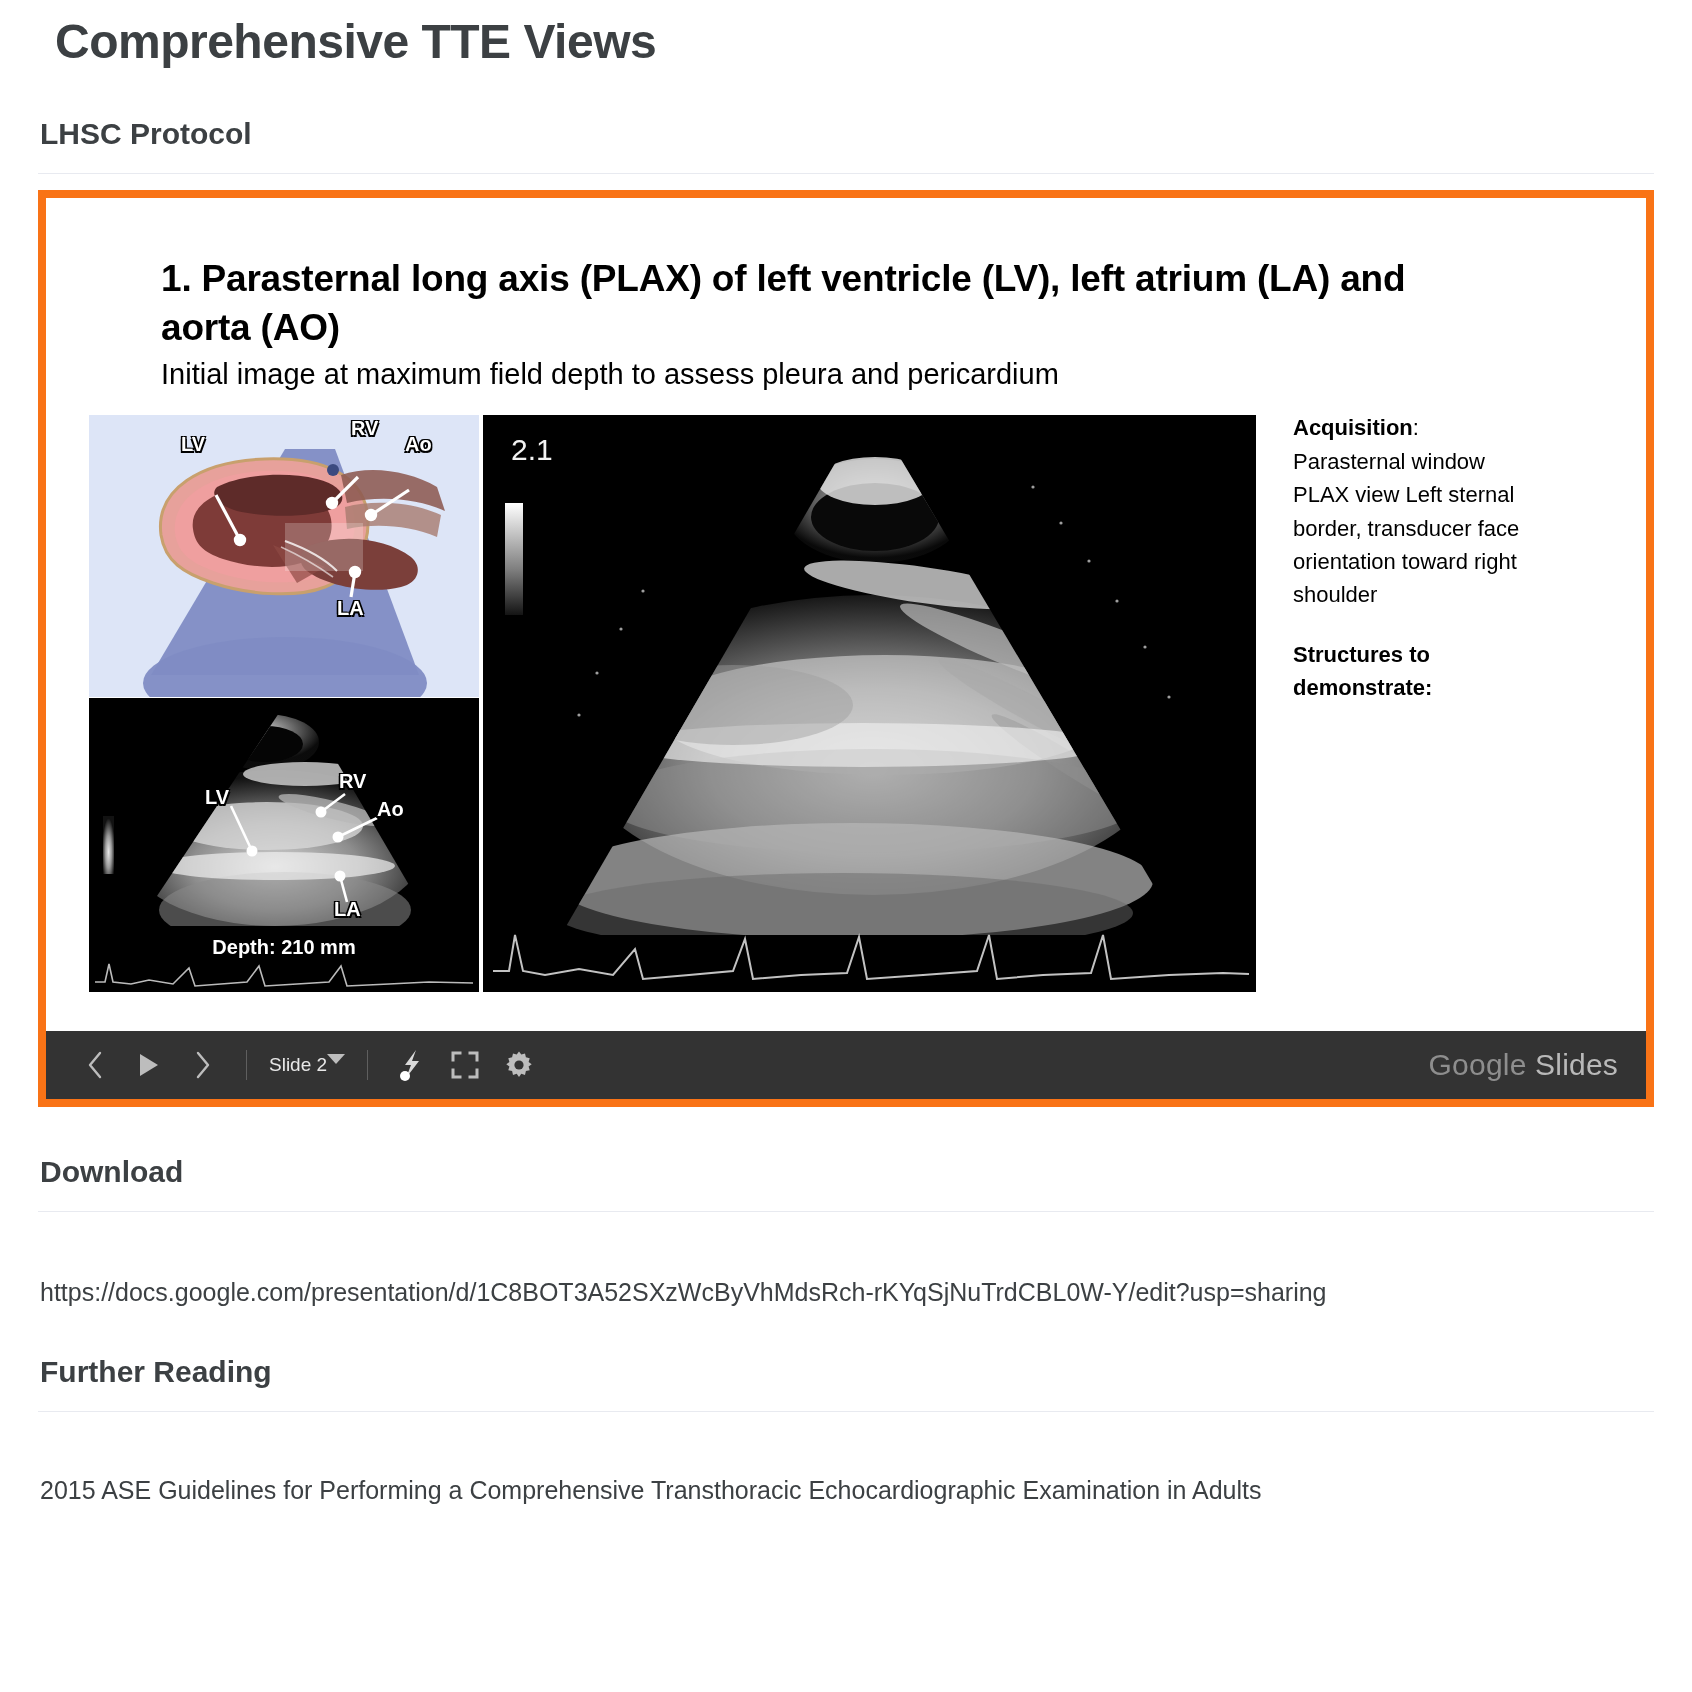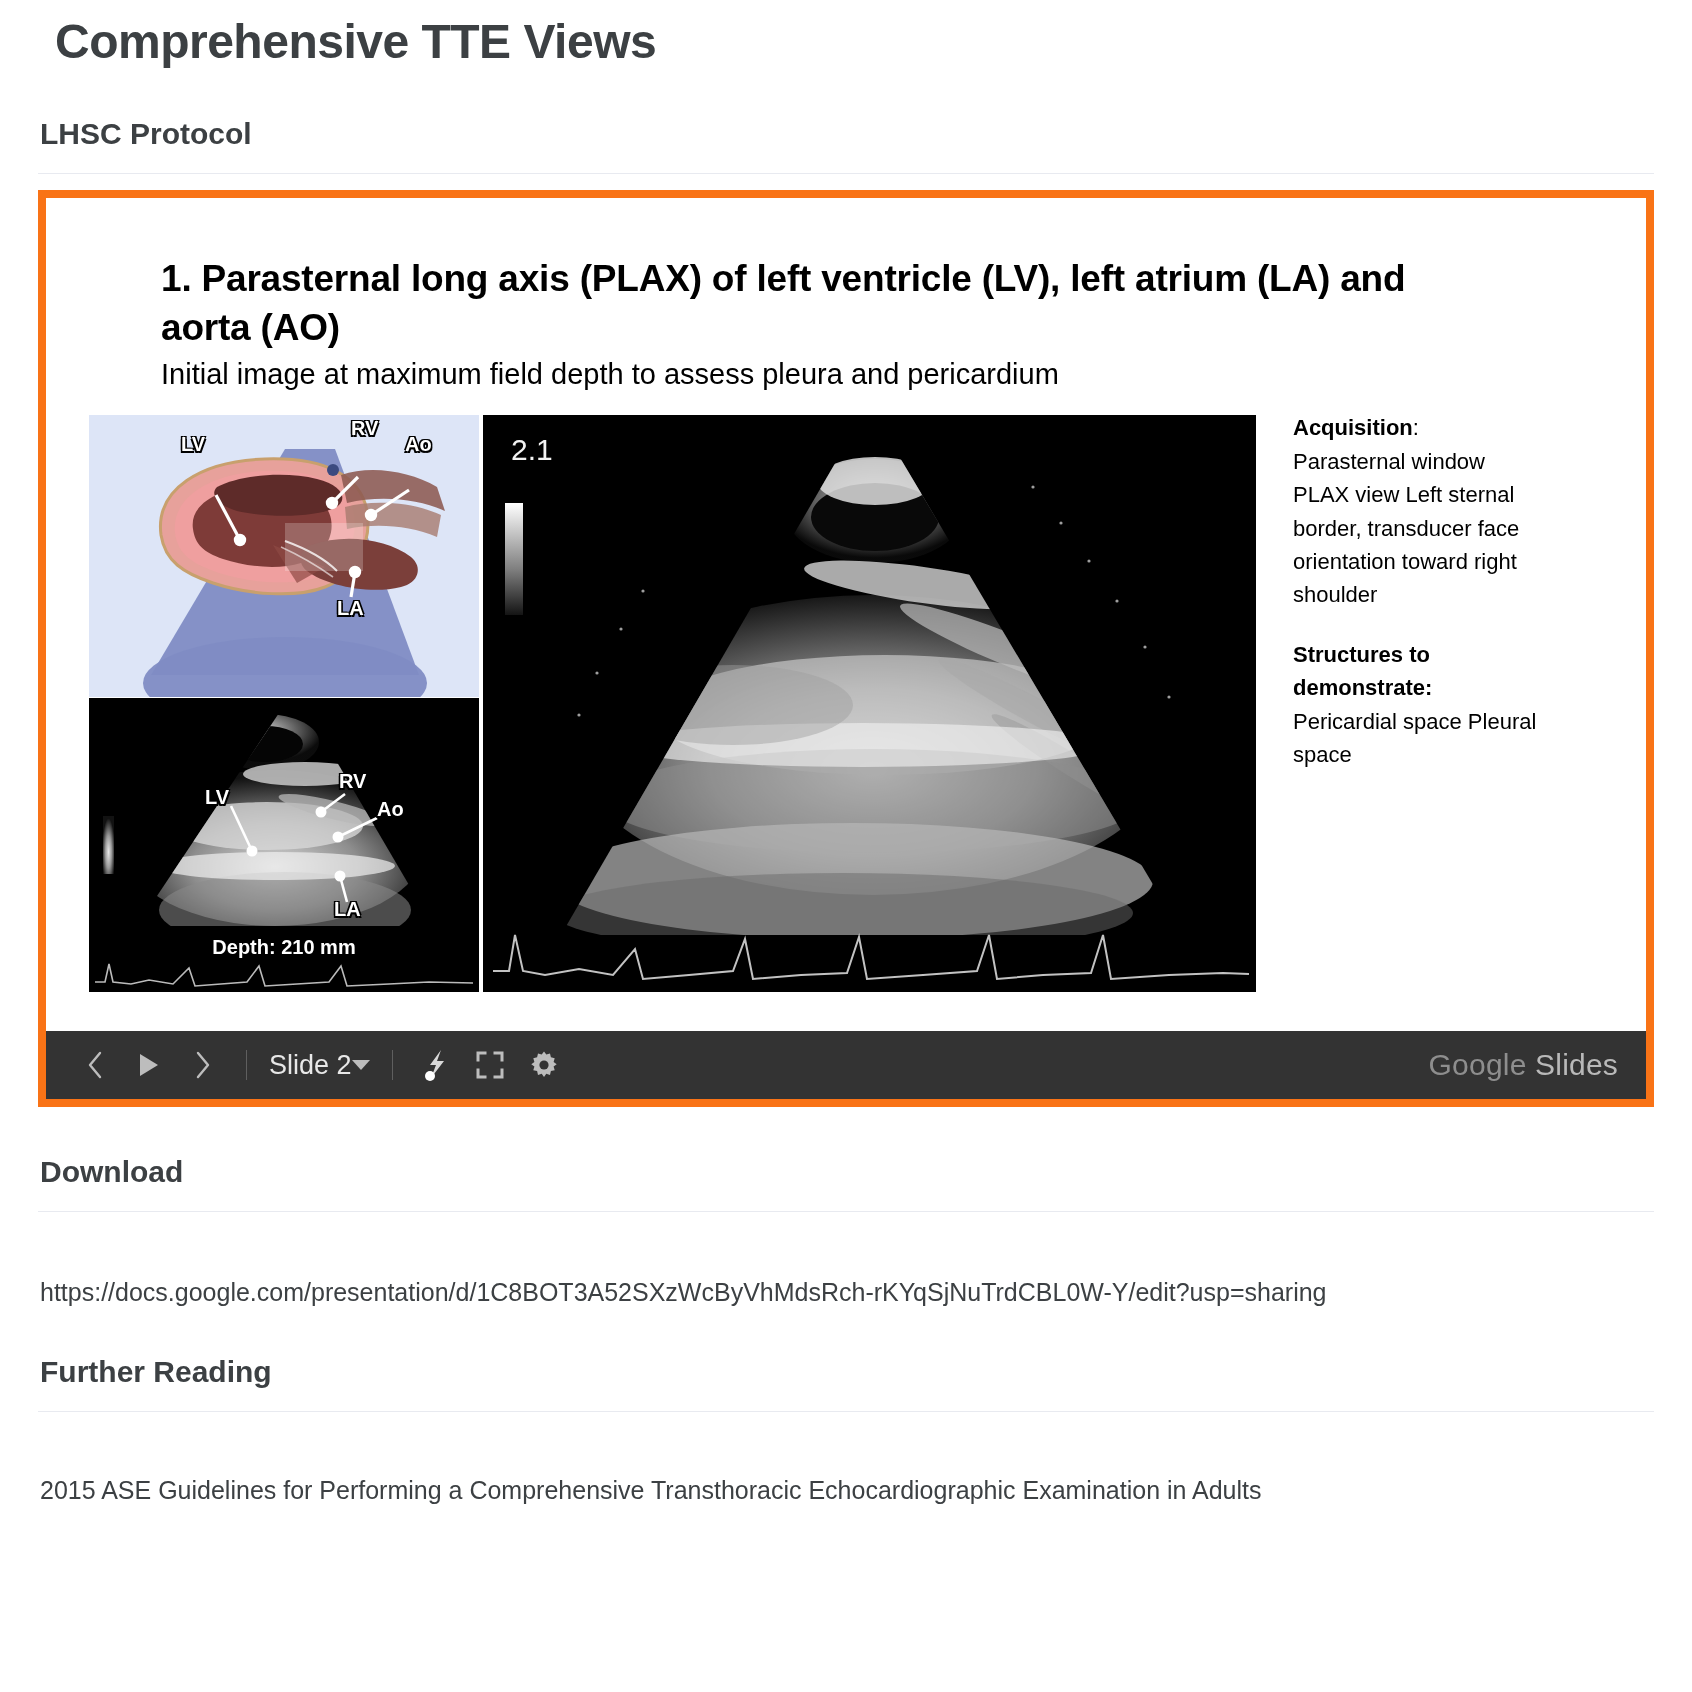--- a/index.html
+++ b/index.html
@@ -150,23 +150,23 @@
     display: flex; align-items: center; justify-content: center;
     color: #bdbdbd;
     cursor: pointer;
   }
   .bar-sep {
     width: 1px; height: 30px;
     background: #5f5f5f;
     margin: 0 16px;
   }
   .slide-select {
-    display: flex; align-items: center; 
+    display: flex; align-items: flex-start; 
     color: #e8e8e8;
-    font-size: 27px;
+    font-size: 19px;
     cursor: pointer;
     padding: 0 6px;
   }
   .caret { width: 0; height: 0; border-left: 9px solid transparent;
            border-right: 9px solid transparent; border-top: 10px solid #bdbdbd; }
   .bar-spacer { flex: 1; }
   .gbrand {
     font-size: 30px;
     color: #8e8e8e;
     letter-spacing: 0.2px;
@@ -359,21 +359,20 @@
         <div class="depth-num">2.1</div>
       </div>
 
       <div class="side-notes">
         <div class="blk">
           <span class="nb">Acquisition</span><span>:</span>
           <div>Parasternal window PLAX view Left sternal border, transducer face orientation toward right shoulder</div>
         </div>
         <div>
           <div class="nb">Structures to demonstrate:</div>
-          <div>Pericardial space Pleural space</div>
         </div>
       </div>
     </div>
 
     <div class="slide-bar">
       <div class="bar-btn">
         <svg width="20" height="30" viewBox="0 0 20 30">
           <path d="M15 3 L5 15 L15 27" stroke="#bdbdbd" stroke-width="2.4" fill="none" stroke-linecap="round" stroke-linejoin="round"></path>
         </svg>
       </div>

